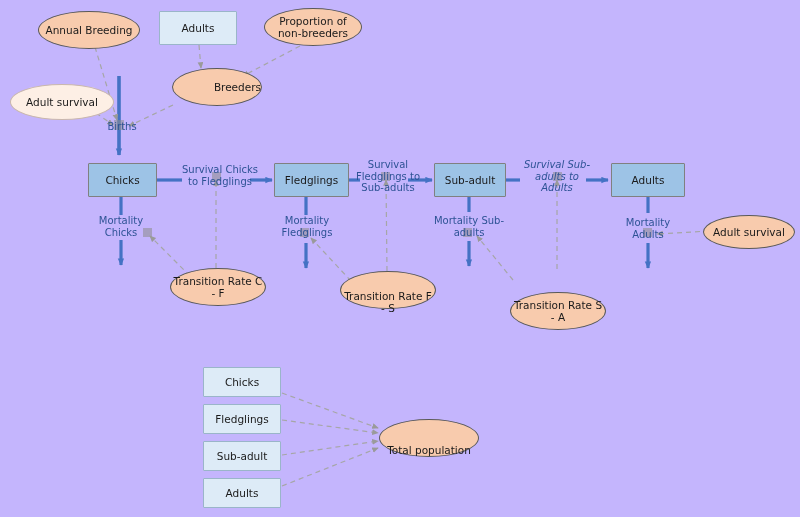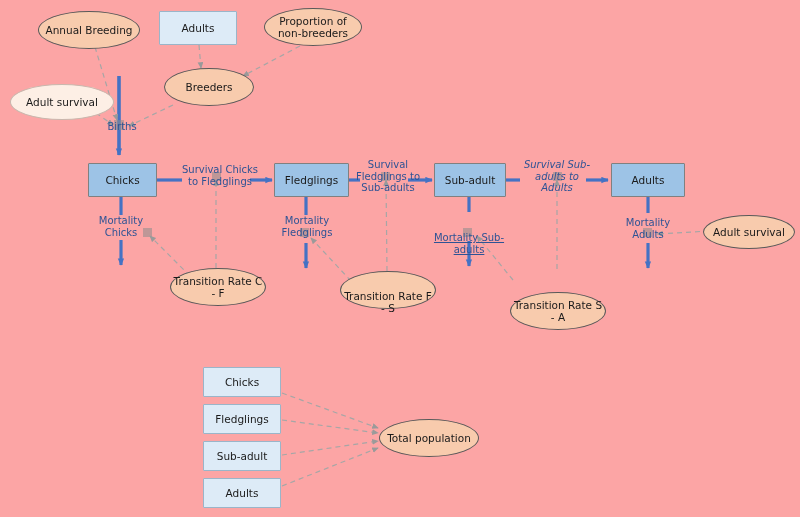--- a/index.html
+++ b/index.html
@@ -7,21 +7,21 @@
     padding: 0;
     background: #ffffff;
   }
   body {
     font-family: "DejaVu Sans", sans-serif;
   }
   #canvas {
     position: relative;
     width: 800px;
     height: 517px;
-    background: #fca5a5;
+    background: #c4b5fd;
     overflow: hidden;
   }
   #edges {
     position: absolute;
     left: 0;
     top: 0;
     width: 800px;
     height: 517px;
   }
   .node {
@@ -189,21 +189,21 @@
 
   <div class="node ellipse" style="left:264px; top:8px; width:98px; height:38px; white-space:pre-line;">
     <span style="white-space:pre-line;">Proportion of
 non-breeders</span>
   </div>
 
   <div class="node ellipse ellipse-pale" style="left:10px; top:84px; width:104px; height:36px;">
     <span>Adult survival</span>
   </div>
 
-  <div class="node ellipse" style="left:164px; top:68px; width:90px; height:38px;">
+  <div class="node ellipse" style="left:172px; top:68px; width:90px; height:38px;justify-content:flex-end;">
     <span>Breeders</span>
   </div>
 
   <div class="node box box-dark" style="left:88px; top:163px; width:69px; height:34px;">
     <span>Chicks</span>
   </div>
 
   <div class="node box box-dark" style="left:274px; top:163px; width:75px; height:34px;">
     <span>Fledglings</span>
   </div>
@@ -244,21 +244,21 @@
   </div>
 
   <div class="node box box-light" style="left:203px; top:441px; width:78px; height:30px;">
     <span>Sub-adult</span>
   </div>
 
   <div class="node box box-light" style="left:203px; top:478px; width:78px; height:30px;">
     <span>Adults</span>
   </div>
 
-  <div class="node ellipse" style="left:379px; top:419px; width:100px; height:38px;">
+  <div class="node ellipse" style="left:379px; top:419px; width:100px; height:38px;align-items:flex-end;">
     <span>Total population</span>
   </div>
 
   <div class="flow-label" style="left:99px; top:121px; width:46px;">Births</div>
 
   <div class="flow-label" style="left:352px; top:159px; width:72px;">Survival
 Fledglings to
 Sub-adults</div>
 
   <div class="flow-label" style="left:174px; top:164px; width:92px;">Survival Chicks
@@ -267,19 +267,19 @@
   <div class="flow-label" style="left:521px; top:159px; width:72px;font-style:italic;">Survival Sub-
 adults to
 Adults</div>
 
   <div class="flow-label" style="left:90px; top:215px; width:62px;">Mortality
 Chicks</div>
 
   <div class="flow-label" style="left:272px; top:215px; width:70px;">Mortality
 Fledglings</div>
 
-  <div class="flow-label" style="left:429px; top:232px; width:80px;text-decoration:underline;">Mortality Sub-
+  <div class="flow-label" style="left:429px; top:215px; width:80px;">Mortality Sub-
 adults</div>
 
   <div class="flow-label" style="left:616px; top:217px; width:64px;">Mortality
 Adults</div>
 
 </div>
 
 </body></html>

